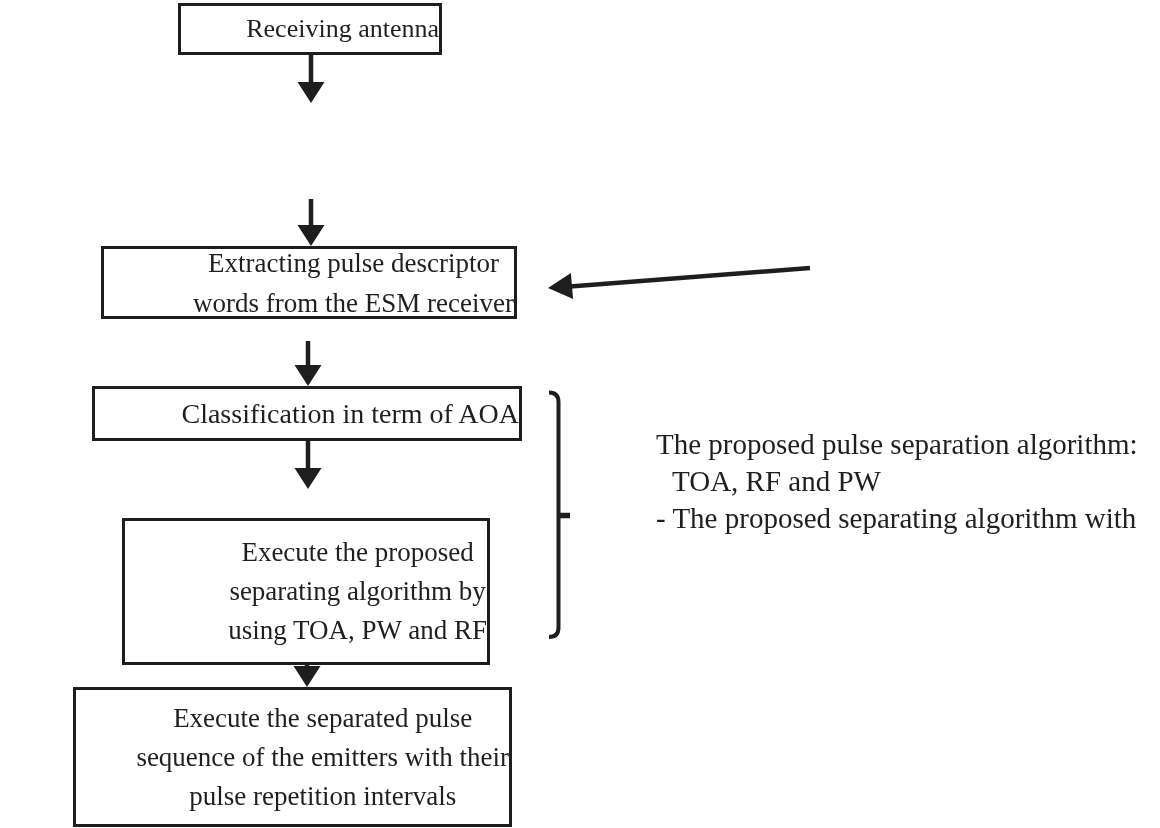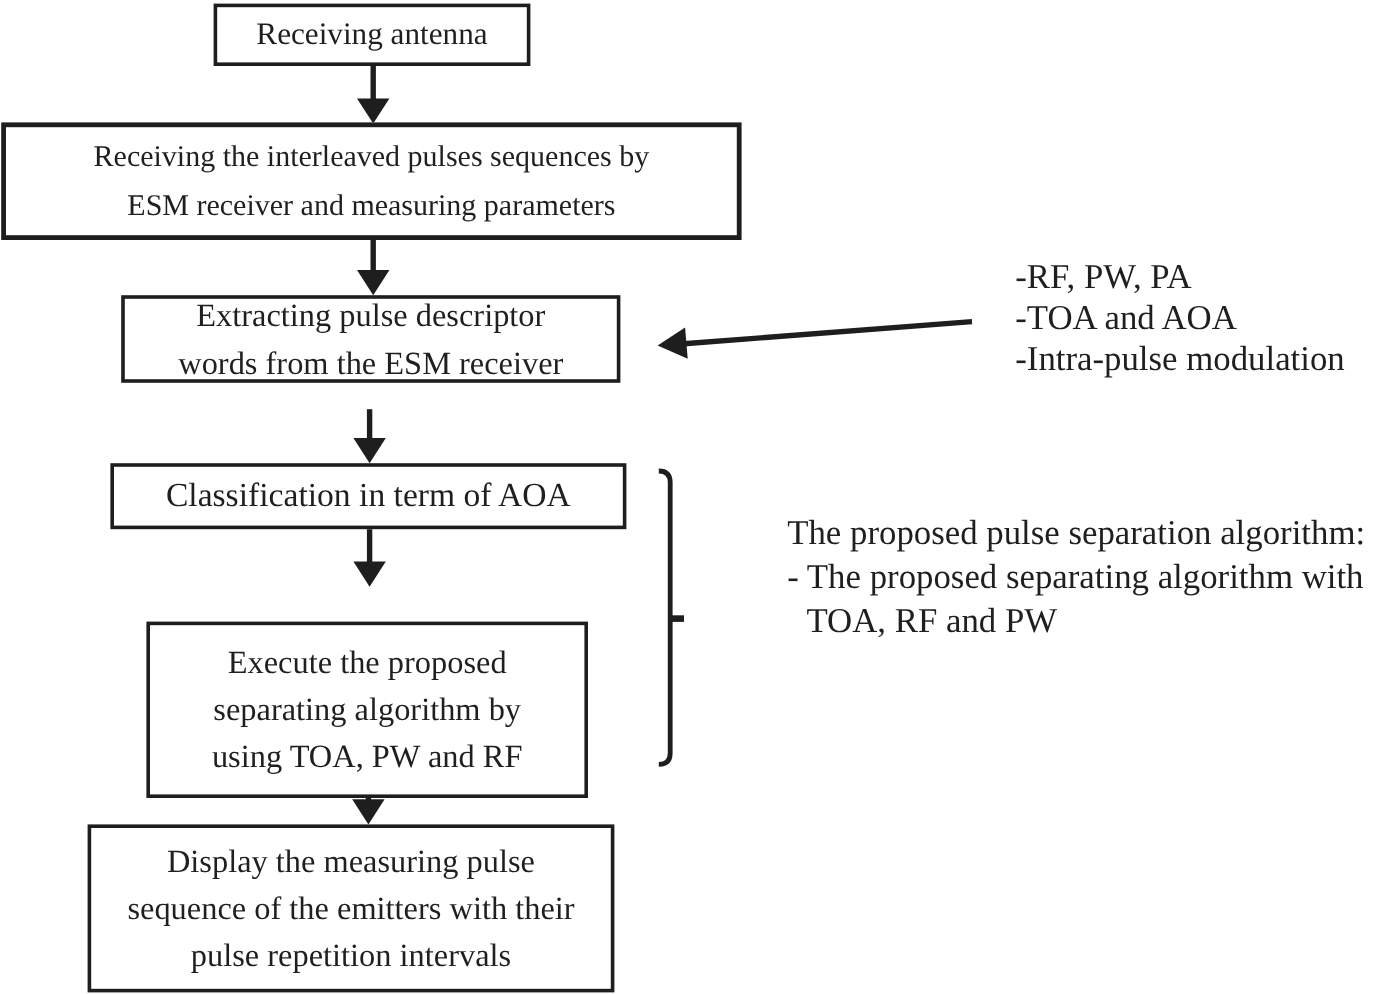--- a/index.html
+++ b/index.html
@@ -24,21 +24,21 @@
     height: 828px;
     pointer-events: none;
   }
   .box {
     position: absolute;
     box-sizing: border-box;
     border: 3px solid #1e1e1e;
     background: #ffffff;
     display: flex;
     align-items: center;
-    justify-content: center;
+    justify-content: flex-end;
     text-align: center;
   }
   .box span {
     white-space: pre-line;
     display: block;
   }
   .box-b1 { left: 178px; top: 3px;   width: 264px; height: 52px;  font-size: 26px; }
   .box-b2 { left: 1px;   top: 102px; width: 617px; height: 98px;  font-size: 25px; line-height: 41px; border-width: 4px; }
   .box-b3 { left: 101px; top: 246px; width: 416px; height: 73px;  font-size: 27px; line-height: 40px; }
   .box-b4 { left: 92px;  top: 386px; width: 430px; height: 55px;  font-size: 28px; }
@@ -90,51 +90,42 @@
     <g stroke="#1e1e1e" fill="none">
       <path d="M 549 392.5 Q 558.5 392.5 558.5 402 L 558.5 627.5 Q 558.5 637 549 637" stroke-width="4"></path>
       <line x1="558.5" y1="515.5" x2="570" y2="515.5" stroke-width="5.5"></line>
     </g>
   </svg>
 
   <div class="box box-b1">
     <span>Receiving antenna</span>
   </div>
 
-  <div class="box box-b2">
-    <span>Receiving the interleaved pulses sequences by
-ESM receiver and measuring parameters</span>
-  </div>
 
   <div class="box box-b3">
     <span>Extracting pulse descriptor
 words from the ESM receiver</span>
   </div>
 
   <div class="box box-b4">
     <span>Classification in term of AOA</span>
   </div>
 
   <div class="box box-b5">
     <span>Execute the proposed
 separating algorithm by
 using TOA, PW and RF</span>
   </div>
 
   <div class="box box-b6">
-    <span>Display the measuring pulse
+    <span>Execute the separated pulse
 sequence of the emitters with their
 pulse repetition intervals</span>
   </div>
 
-  <div class="note note-pdw">
-    <span class="note-line">-RF, PW, PA</span>
-    <span class="note-line">-TOA and AOA</span>
-    <span class="note-line">-Intra-pulse modulation</span>
-  </div>
 
   <div class="note note-algo">
     <span class="note-line">The proposed pulse separation algorithm:</span>
+    <span class="note-line indent">TOA, RF and PW</span>
     <span class="note-line">- The proposed separating algorithm with</span>
-    <span class="note-line indent">TOA, RF and PW</span>
   </div>
 
 </div>
 
 </body></html>

